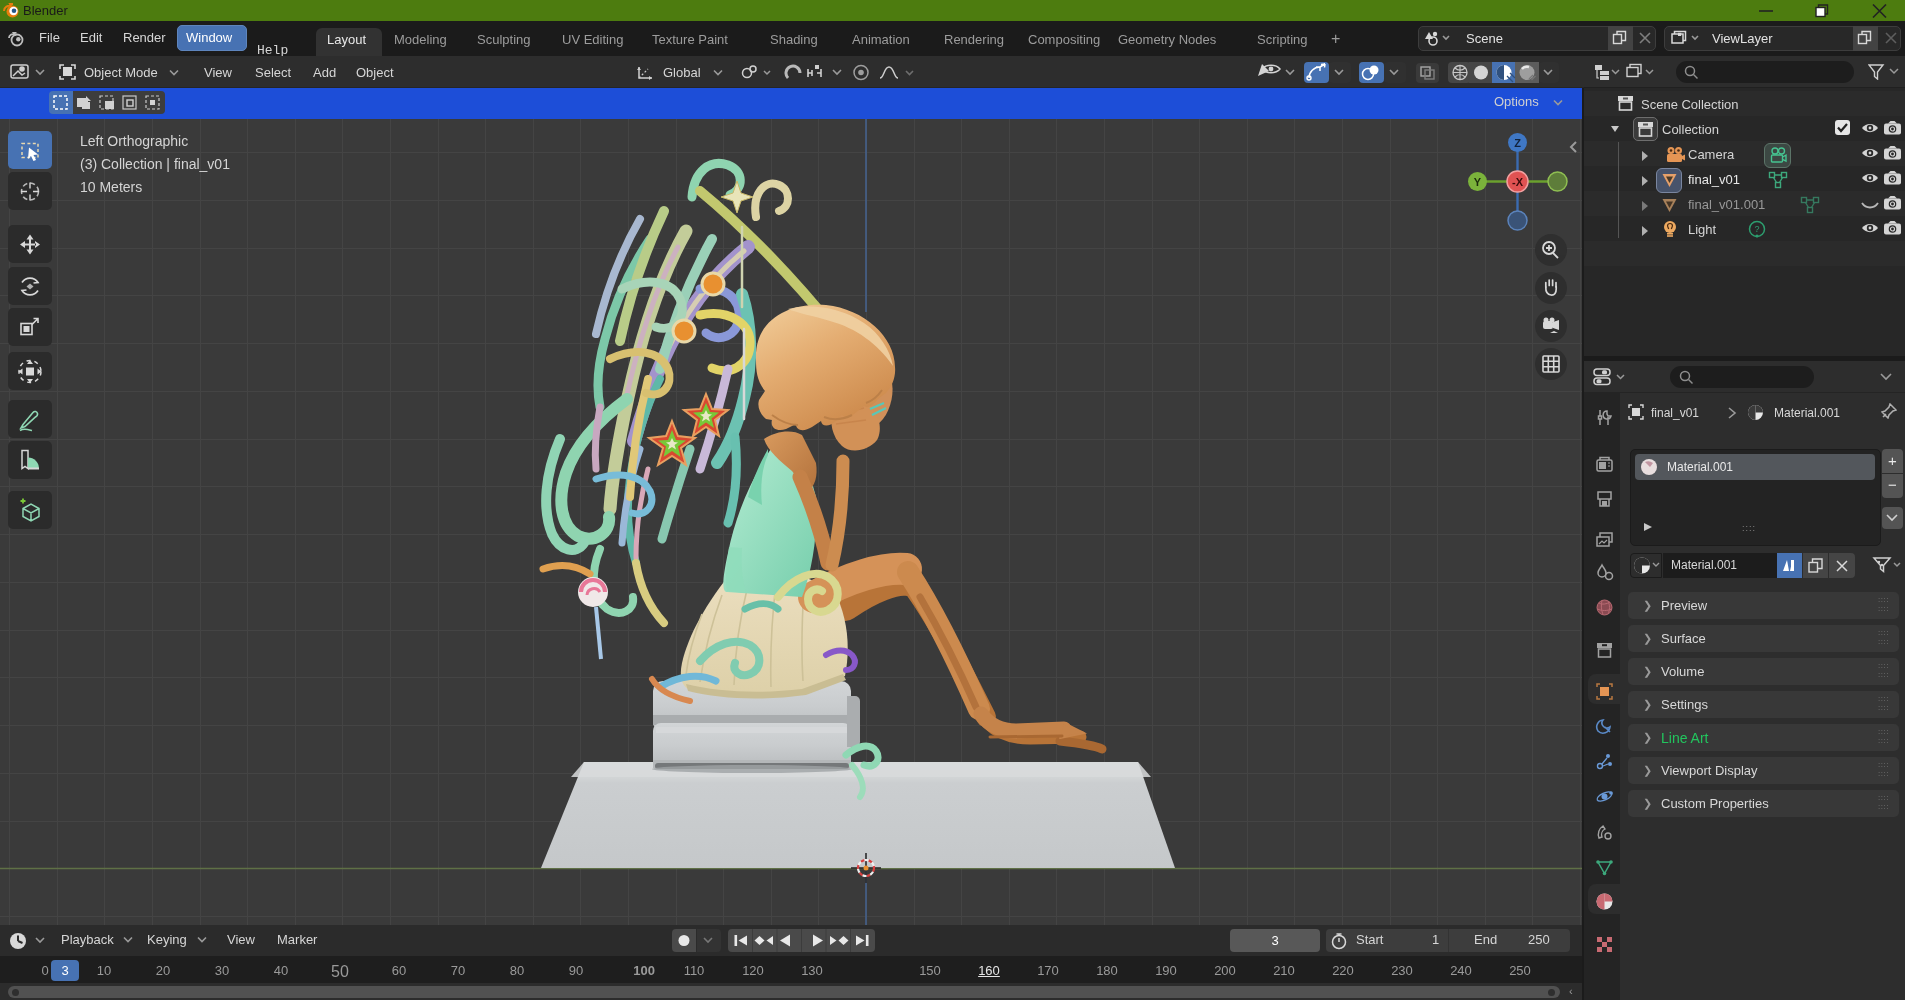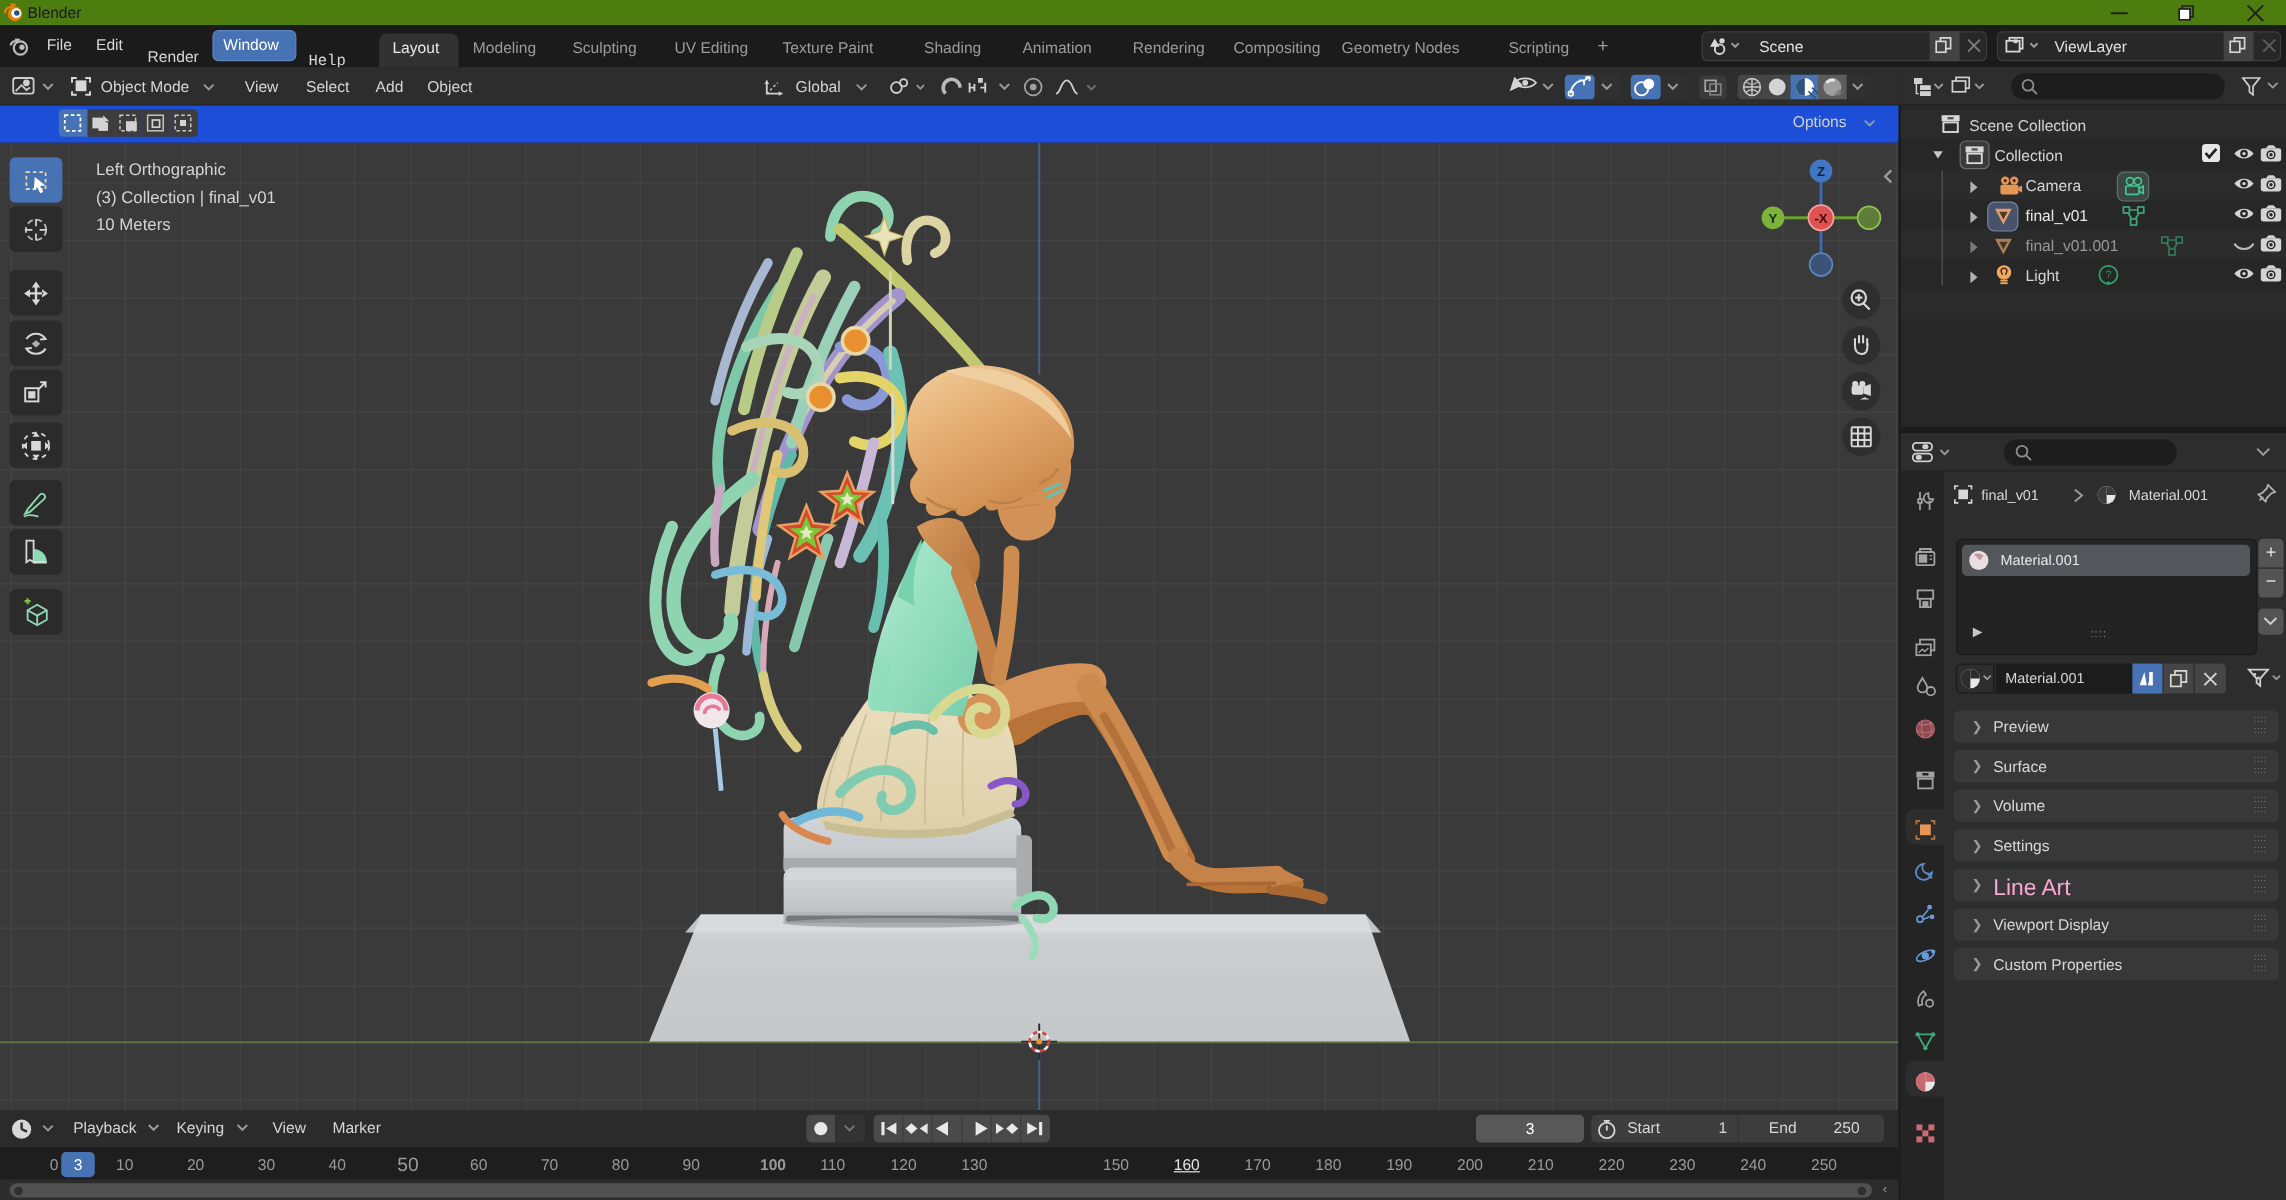--- a/index.html
+++ b/index.html
@@ -37,21 +37,21 @@
 </div>
 
 <div id="topbar" class="abs">
   <svg class="abs" style="left:7px;top:11px" width="20" height="15" viewBox="0 0 20 15">
     <path d="M2 6 C2 3,5 1.5,7.5 2.5 L6.5 0.8 L9.5 0.8" fill="none" stroke="#bdbdbd" stroke-width="1.8"></path>
     <circle cx="10" cy="8" r="5.5" fill="none" stroke="#bdbdbd" stroke-width="1.8"></circle>
     <circle cx="11.3" cy="7.3" r="2.2" fill="#bdbdbd"></circle>
   </svg>
   <div class="abs menu" style="left:39px;top:9px;">File</div>
   <div class="abs menu" style="left:80px;top:9px;">Edit</div>
-  <div class="abs menu" style="left:123px;top:9px;margin-top:10px;">Render</div>
+  <div class="abs menu" style="left:123px;top:9px;">Render</div>
   <div class="abs" style="left:177px;top:4px;width:70px;height:26px;background:#4772b3;border:1px solid #5e85bd;border-radius:5px;"></div>
   <div class="abs menu white" style="left:186px;top:9px;">Window</div>
   <div class="abs menu" style="left:257px;top:22px;font-family:Liberation Mono, monospace;">Help</div>
 
   <div class="abs" style="left:316px;top:7px;width:66px;height:28px;background:#323232;border-radius:6px 6px 0 0;"></div>
   <div class="abs menu" style="left:327px;top:11px;color:#e8e8e8;">Layout</div>
   <div class="abs menu dim" style="left:394px;top:11px;">Modeling</div>
   <div class="abs menu dim" style="left:477px;top:11px;">Sculpting</div>
   <div class="abs menu dim" style="left:562px;top:11px;">UV Editing</div>
   <div class="abs menu dim" style="left:652px;top:11px;">Texture Paint</div>
@@ -985,21 +985,21 @@
         <span style="position:absolute;left:33px;top:6px;color:#d8d8d8;font-size:13px;">Volume</span>
         <span style="position:absolute;right:10px;top:3px;color:#7a7a7a;font-size:8px;letter-spacing:0.5px;line-height:9px;">::::<br>::::</span>
       </div>
       <div class="abs" style="left:44px;top:330px;width:271px;height:27px;background:#383838;border-radius:5px;">
         <span style="position:absolute;left:15px;top:7px;color:#9a9a9a;font-size:11px;">❯</span>
         <span style="position:absolute;left:33px;top:6px;color:#d8d8d8;font-size:13px;">Settings</span>
         <span style="position:absolute;right:10px;top:3px;color:#7a7a7a;font-size:8px;letter-spacing:0.5px;line-height:9px;">::::<br>::::</span>
       </div>
       <div class="abs" style="left:44px;top:363px;width:271px;height:27px;background:#383838;border-radius:5px;">
         <span style="position:absolute;left:15px;top:7px;color:#9a9a9a;font-size:11px;">❯</span>
-        <span style="position:absolute;left:33px;top:6px;color:#f9a8d4;font-size:19px;">Line Art</span>
+        <span style="position:absolute;left:33px;top:6px;color:#22c55e;font-size:14px;">Line Art</span>
         <span style="position:absolute;right:10px;top:3px;color:#7a7a7a;font-size:8px;letter-spacing:0.5px;line-height:9px;">::::<br>::::</span>
       </div>
       <div class="abs" style="left:44px;top:396px;width:271px;height:27px;background:#383838;border-radius:5px;">
         <span style="position:absolute;left:15px;top:7px;color:#9a9a9a;font-size:11px;">❯</span>
         <span style="position:absolute;left:33px;top:6px;color:#d8d8d8;font-size:13px;">Viewport Display</span>
         <span style="position:absolute;right:10px;top:3px;color:#7a7a7a;font-size:8px;letter-spacing:0.5px;line-height:9px;">::::<br>::::</span>
       </div>
       <div class="abs" style="left:44px;top:429px;width:271px;height:27px;background:#383838;border-radius:5px;">
         <span style="position:absolute;left:15px;top:7px;color:#9a9a9a;font-size:11px;">❯</span>
         <span style="position:absolute;left:33px;top:6px;color:#d8d8d8;font-size:13px;">Custom Properties</span>

